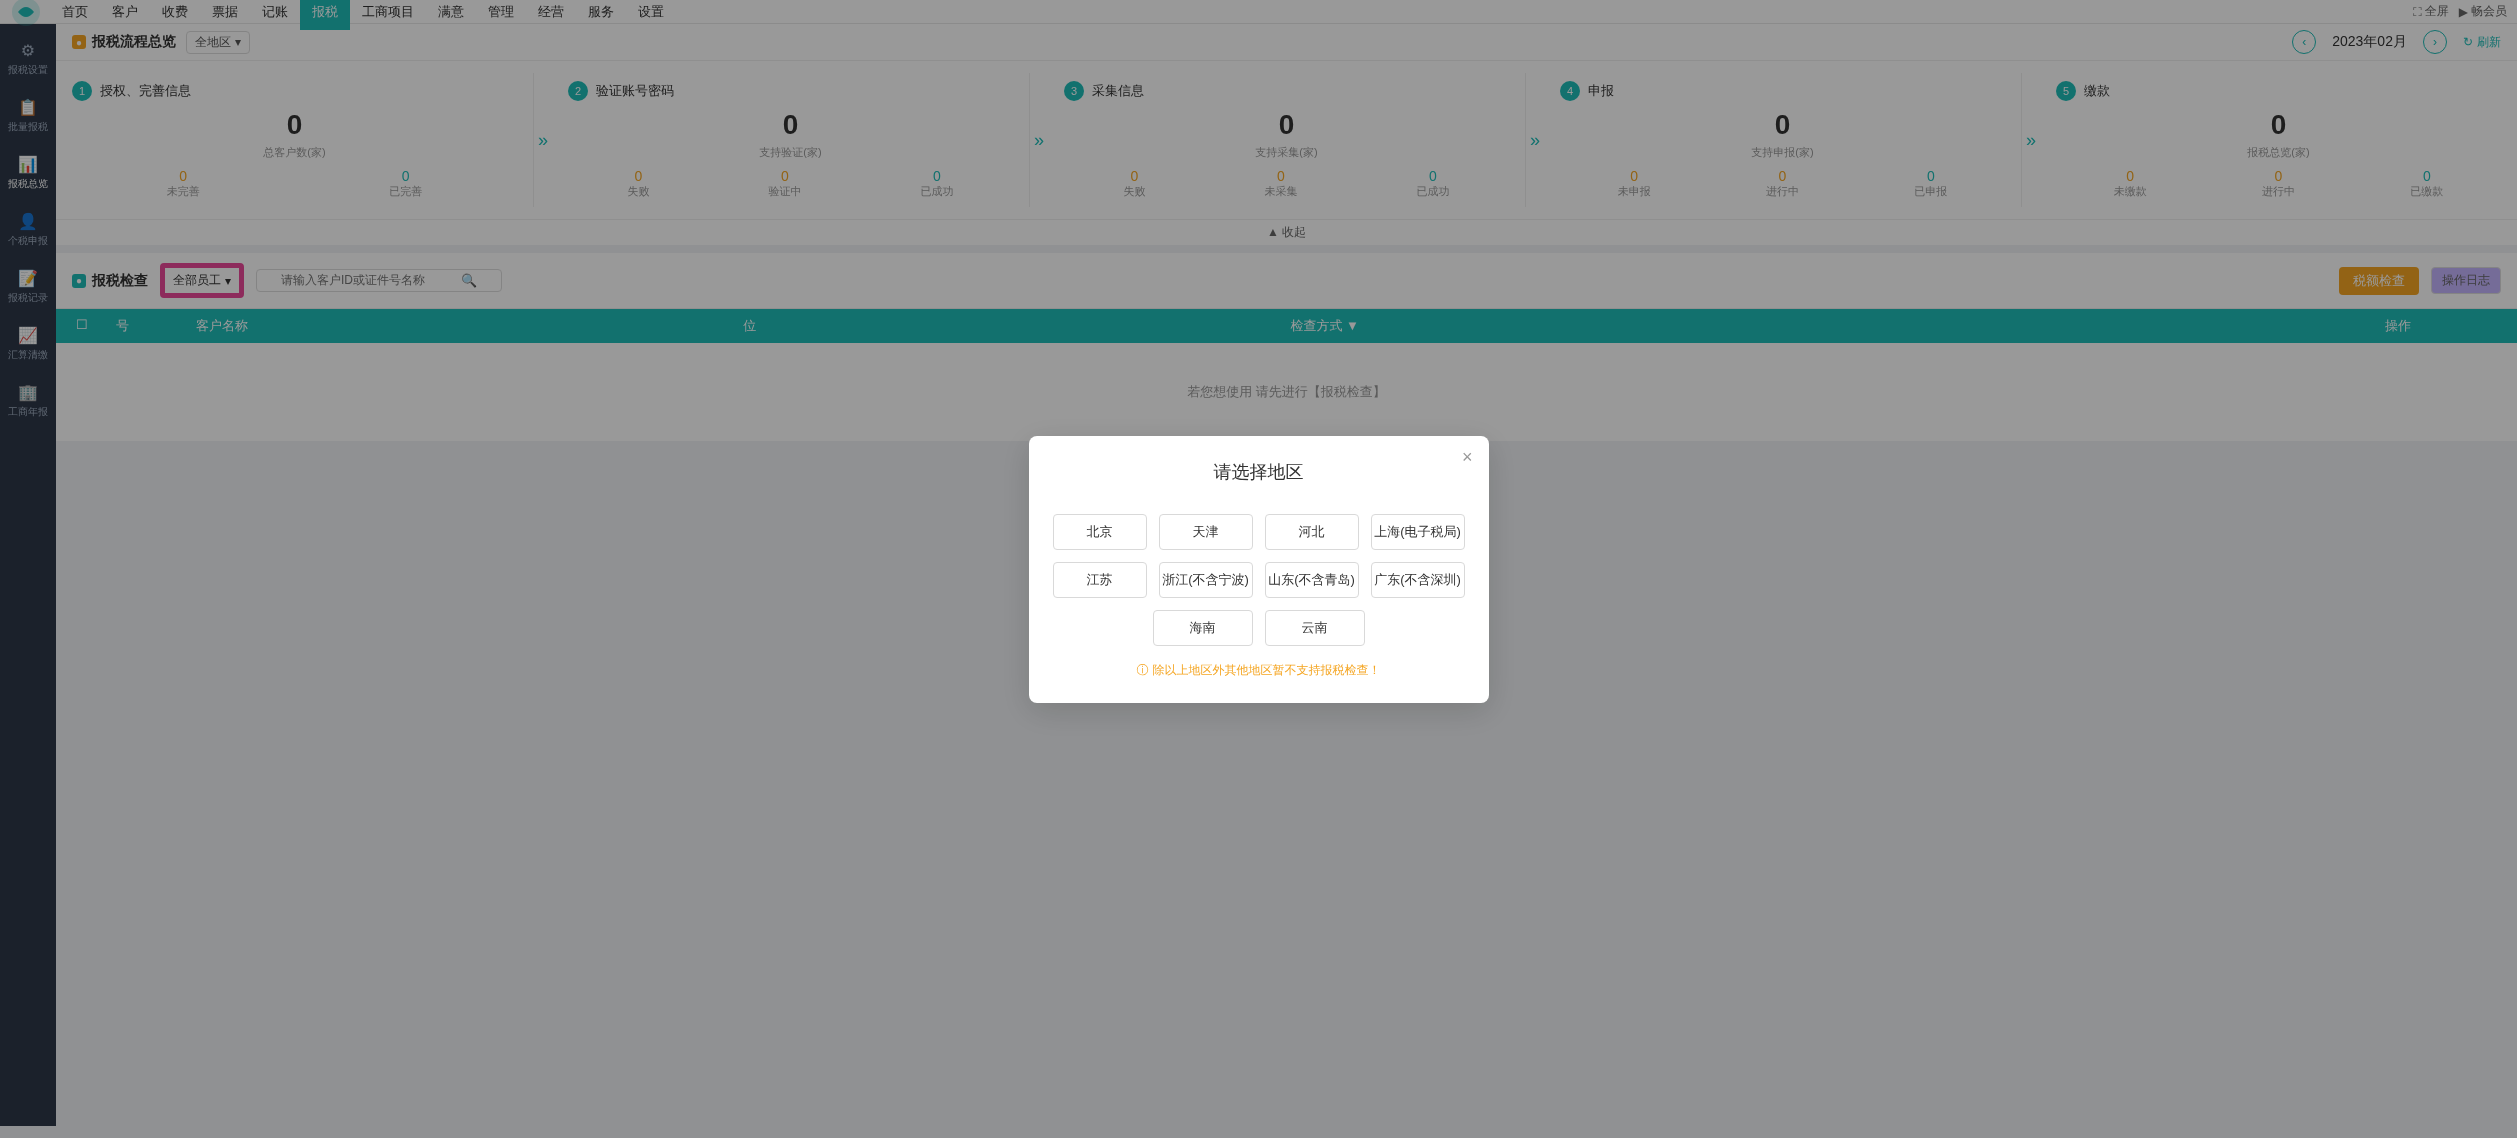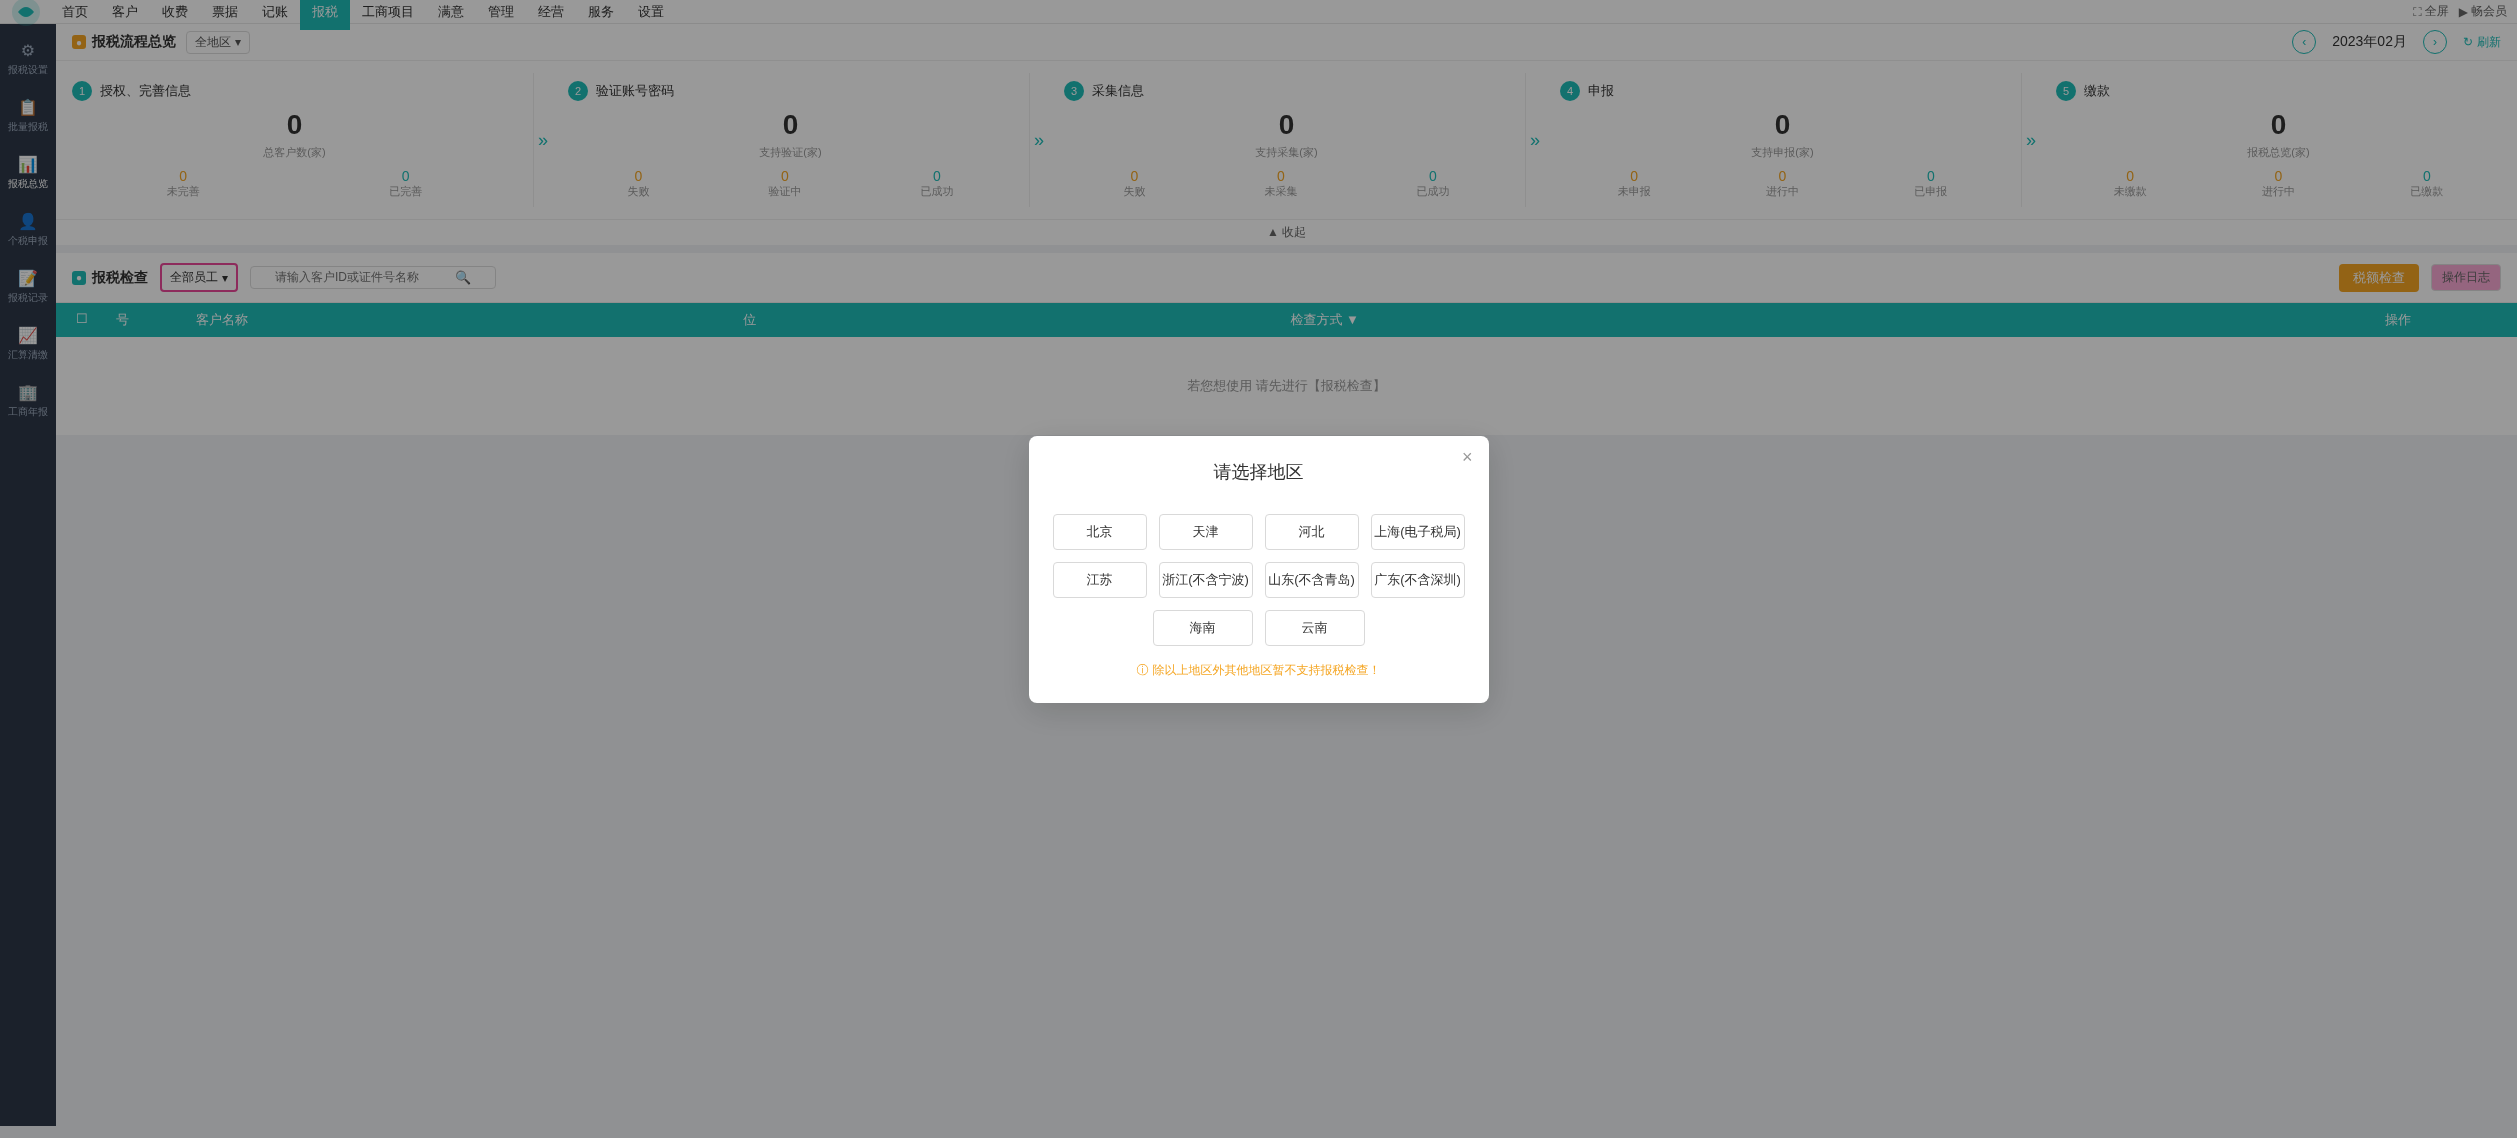--- a/index.html
+++ b/index.html
@@ -247,28 +247,28 @@
       border: none;
       padding: 5px 14px;
       border-radius: 4px;
       cursor: pointer;
       font-size: 13px;
       margin-left: auto;
     }
     .ops-btn {
       color: #666;
       border: 1px solid #ddd;
-      background: #f9a8d4;
+      background: #c4b5fd;
       padding: 4px 10px;
       border-radius: 4px;
       cursor: pointer;
       font-size: 12px;
     }
     .employee-select {
-      border: 2px solid #ec4899;
+      border: 5px solid #ec4899;
       padding: 4px 8px;
       border-radius: 4px;
       background: #fff;
       font-size: 12px;
       color: #333;
       cursor: pointer;
       display: flex;
       align-items: center;
       gap: 4px;
     }

